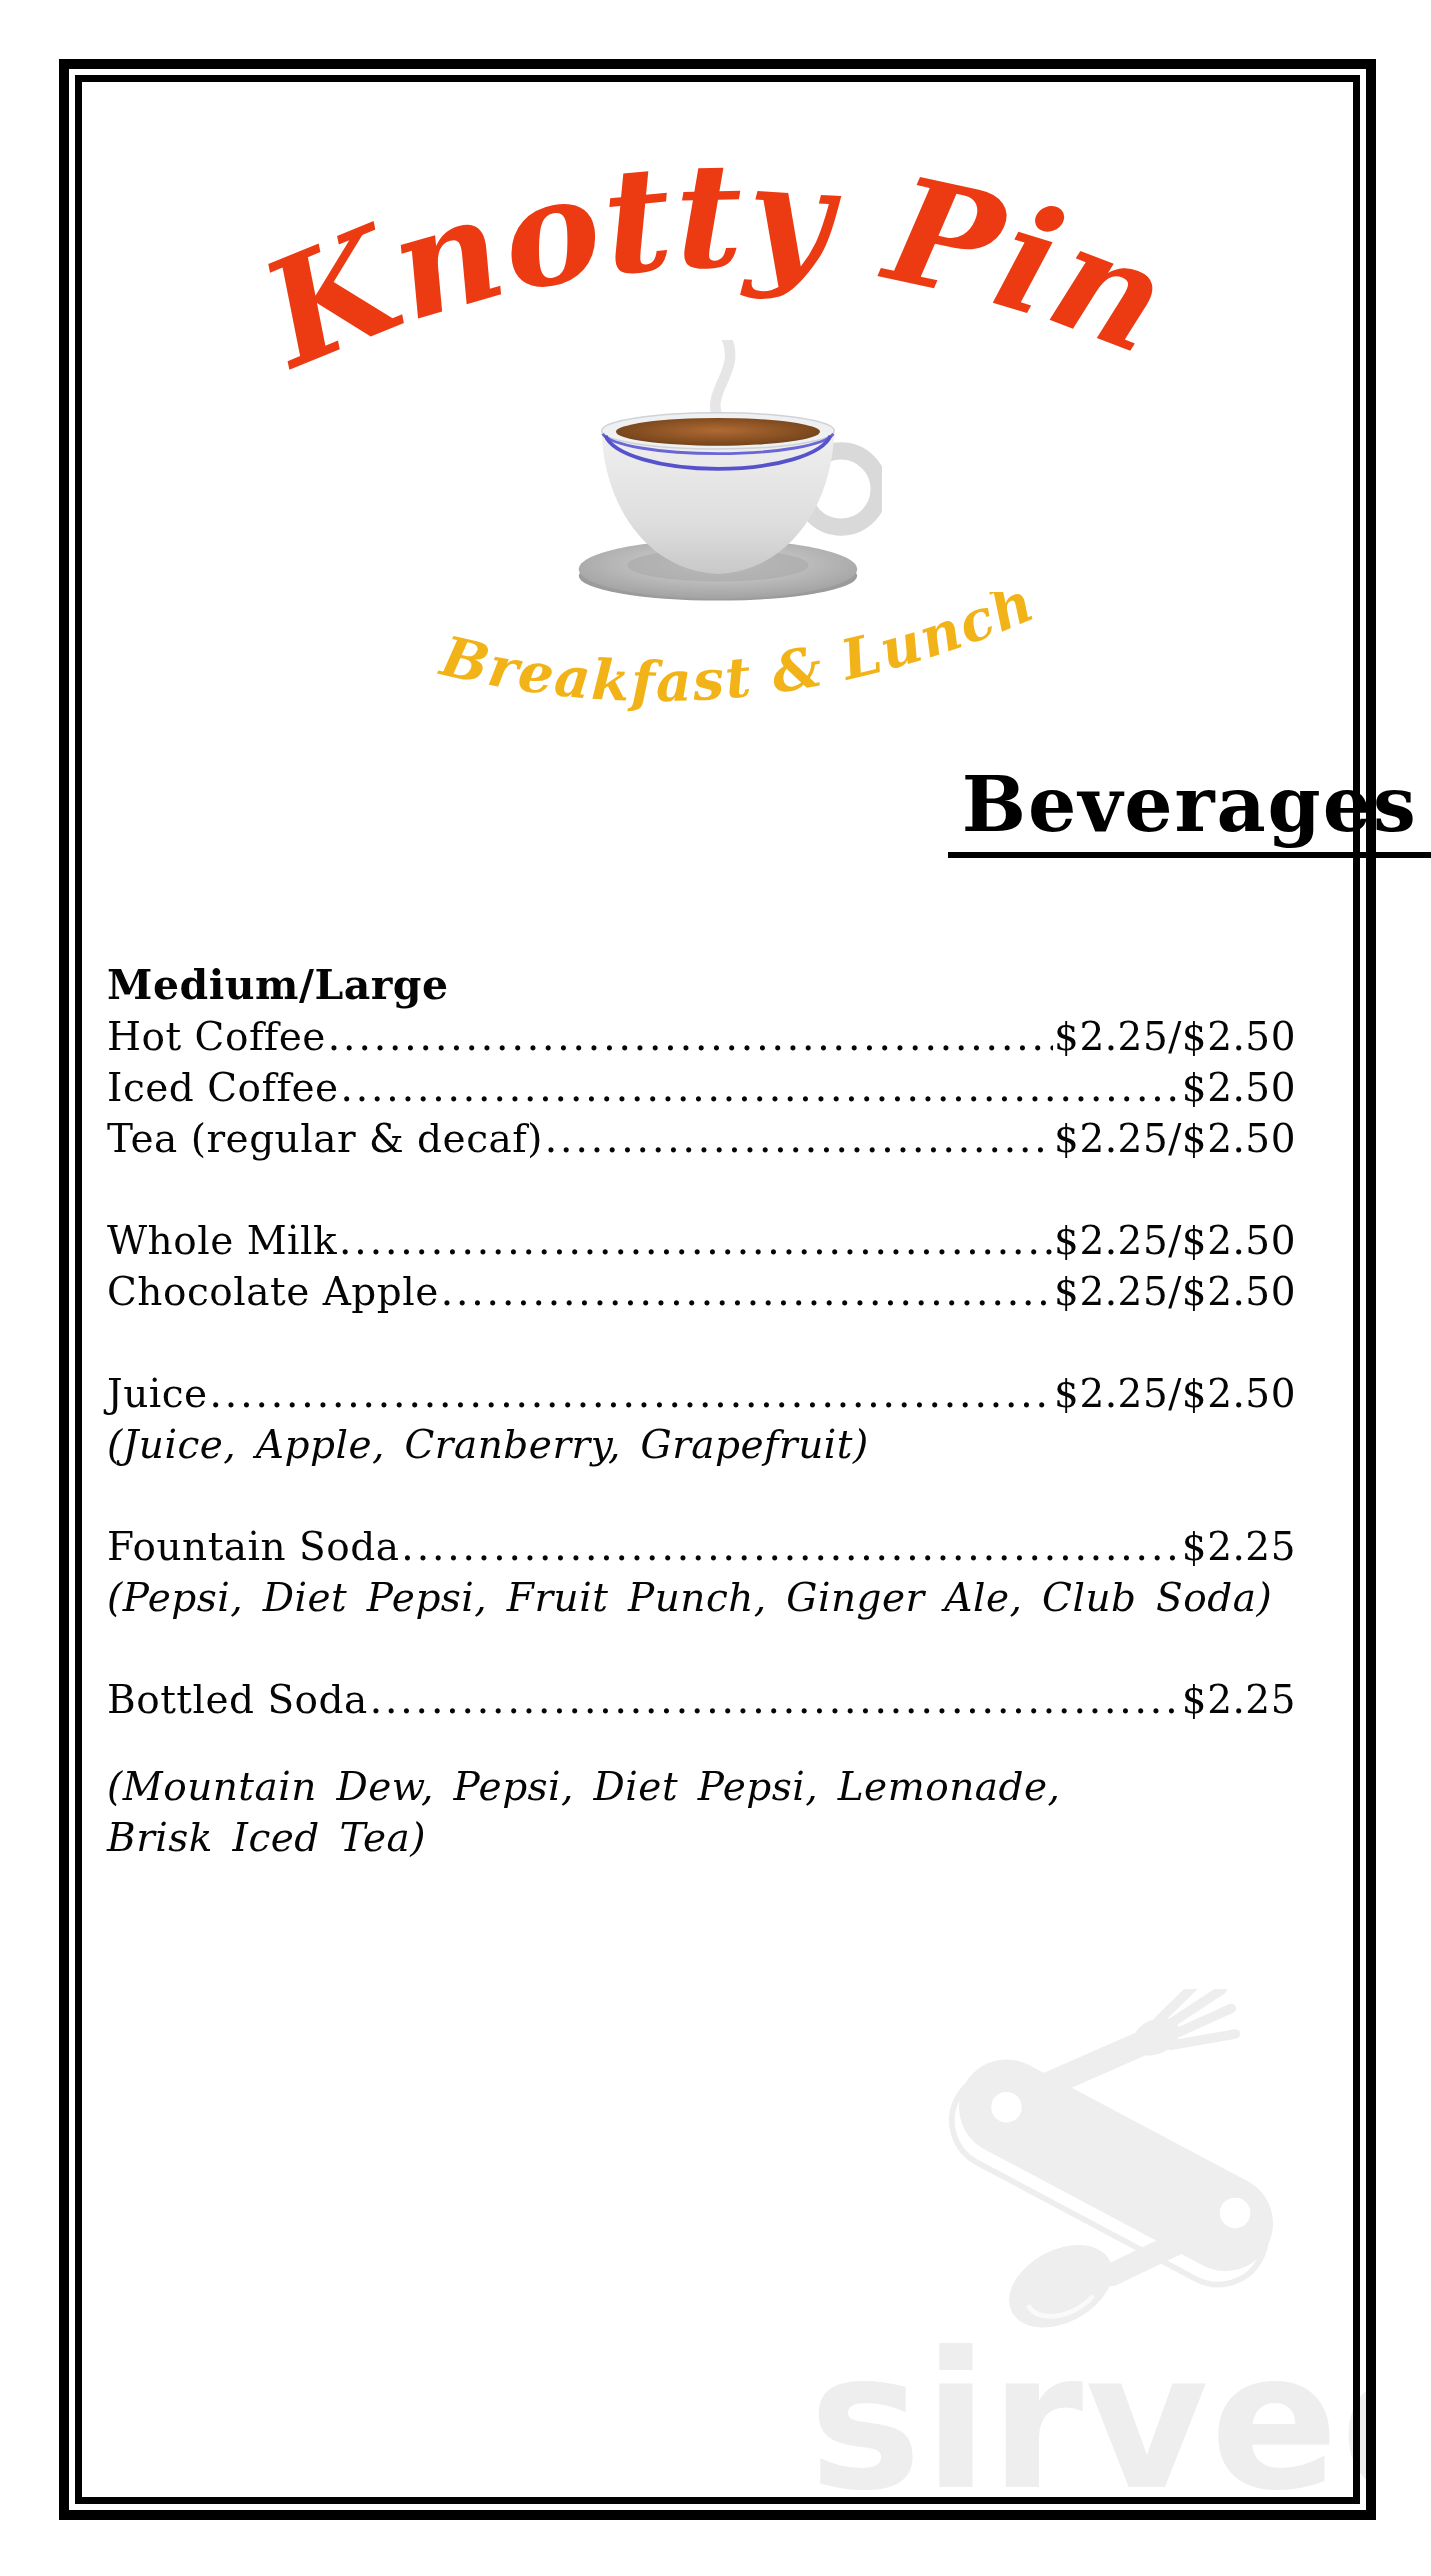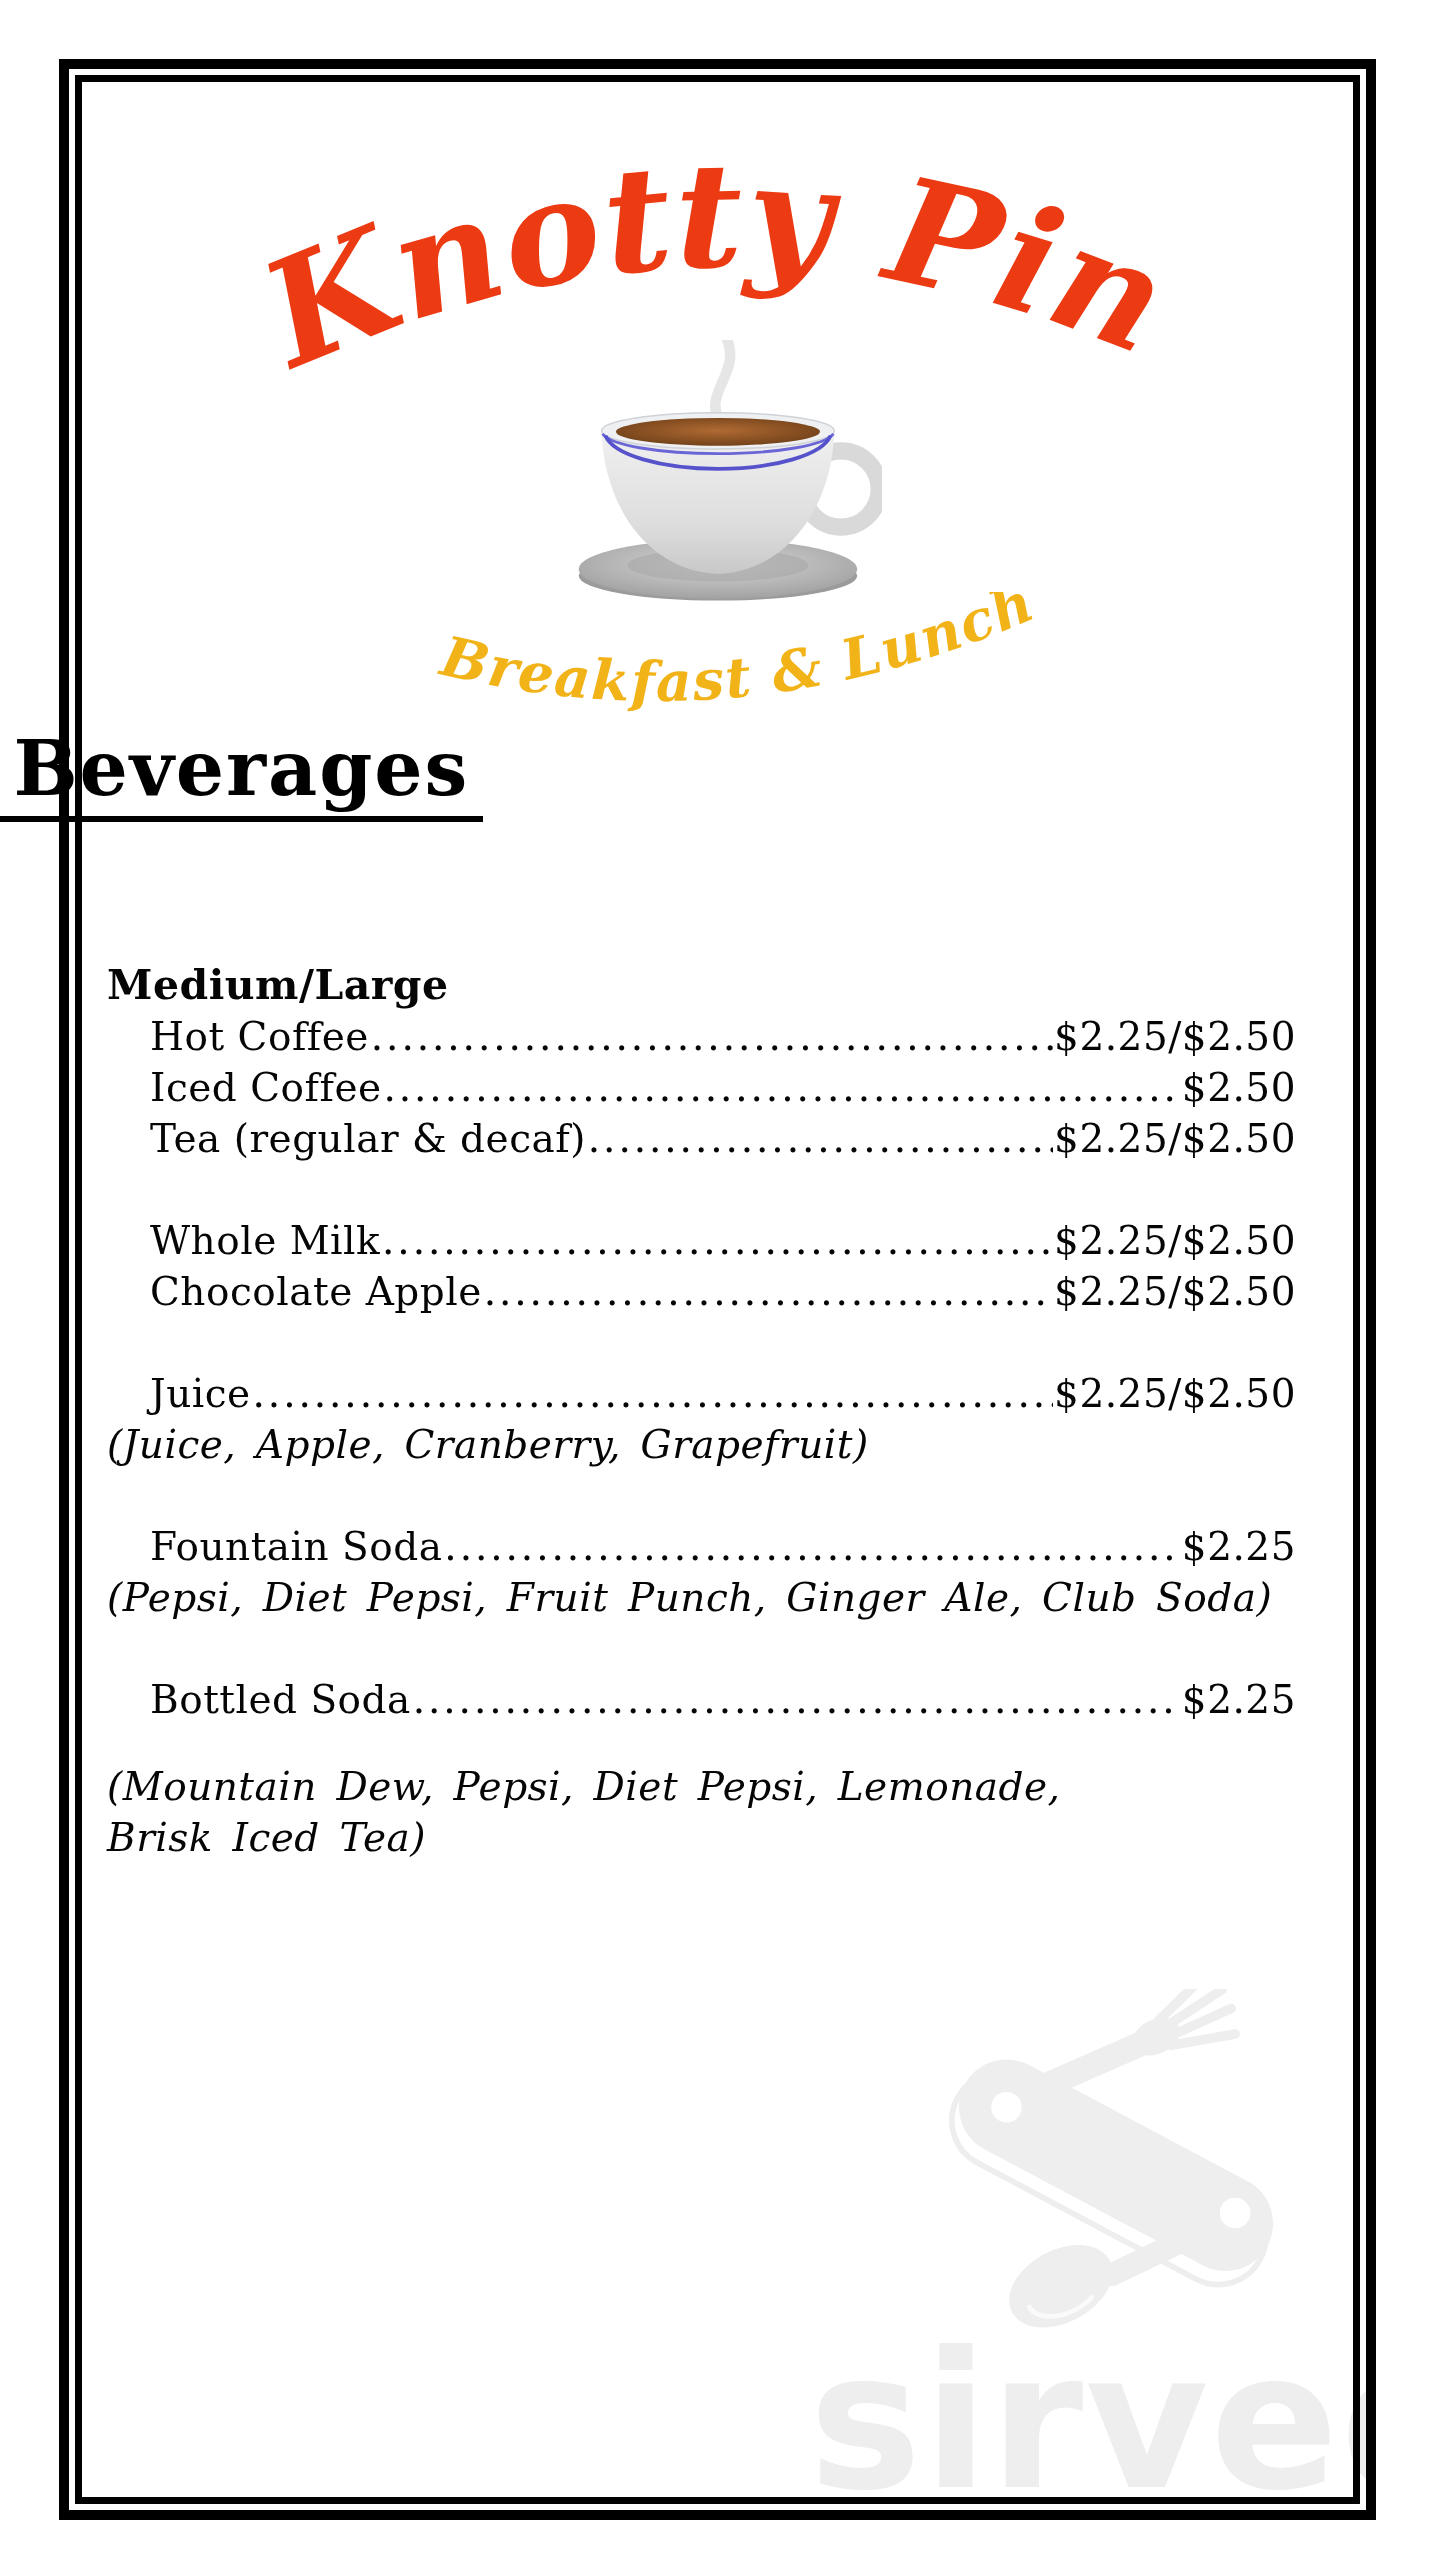--- a/index.html
+++ b/index.html
@@ -27,36 +27,36 @@
   }
   .frame-inner { position:absolute; inset:5.7px; border:7.6px solid #000; }
 
   
   .content { position:absolute; inset:0; z-index:3; }
 
   .logo-svg    { position:absolute; left:267px; top:113px; }
   .cup-svg     { position:absolute; left:553px; top:340px; }
   .tagline-svg { position:absolute; left:386px; top:592px; }
 
-  .section-title-wrap { position:absolute; top:725px; left:0; width:100%; text-align:left; }
+  .section-title-wrap { position:absolute; top:761px; left:0; width:100%; text-align:right; }
   .section-title {
     display:inline-block; font-size:76px; font-weight:bold; letter-spacing:1.9px;
     line-height:1.15; border-bottom:6.7px solid #000; padding:0 13.4px 3.8px;
   }
 
   .menu {
     position:absolute; left:107px; top:960px; width:1189px;
     font-size:39px; letter-spacing:0.5px; color:#050505;
   }
   .size-header {
     height:51px; line-height:51px; text-align:left;
     font-weight:bold; font-size:41px; letter-spacing:0.5px;
   }
   .row { display:flex; align-items:baseline; height:51px; line-height:51px; }
-  .item-name  { white-space:nowrap; padding-right:1.9px;margin-left:43px; }
+  .item-name  { white-space:nowrap; padding-right:1.9px; }
   .item-price { white-space:nowrap; padding-left:1px; }
   .dots { flex:1 1 auto; overflow:hidden; white-space:nowrap; letter-spacing:2.9px; }
   .dots::after {
     content:"..........................................................................................................................................................";
   }
   .note { font-style:italic; line-height:51px; word-spacing:6.7px; }
   .note.narrow { max-width:964px;margin-top:36px; }
   .gap { height:51px; }
 </style>
 </head>

